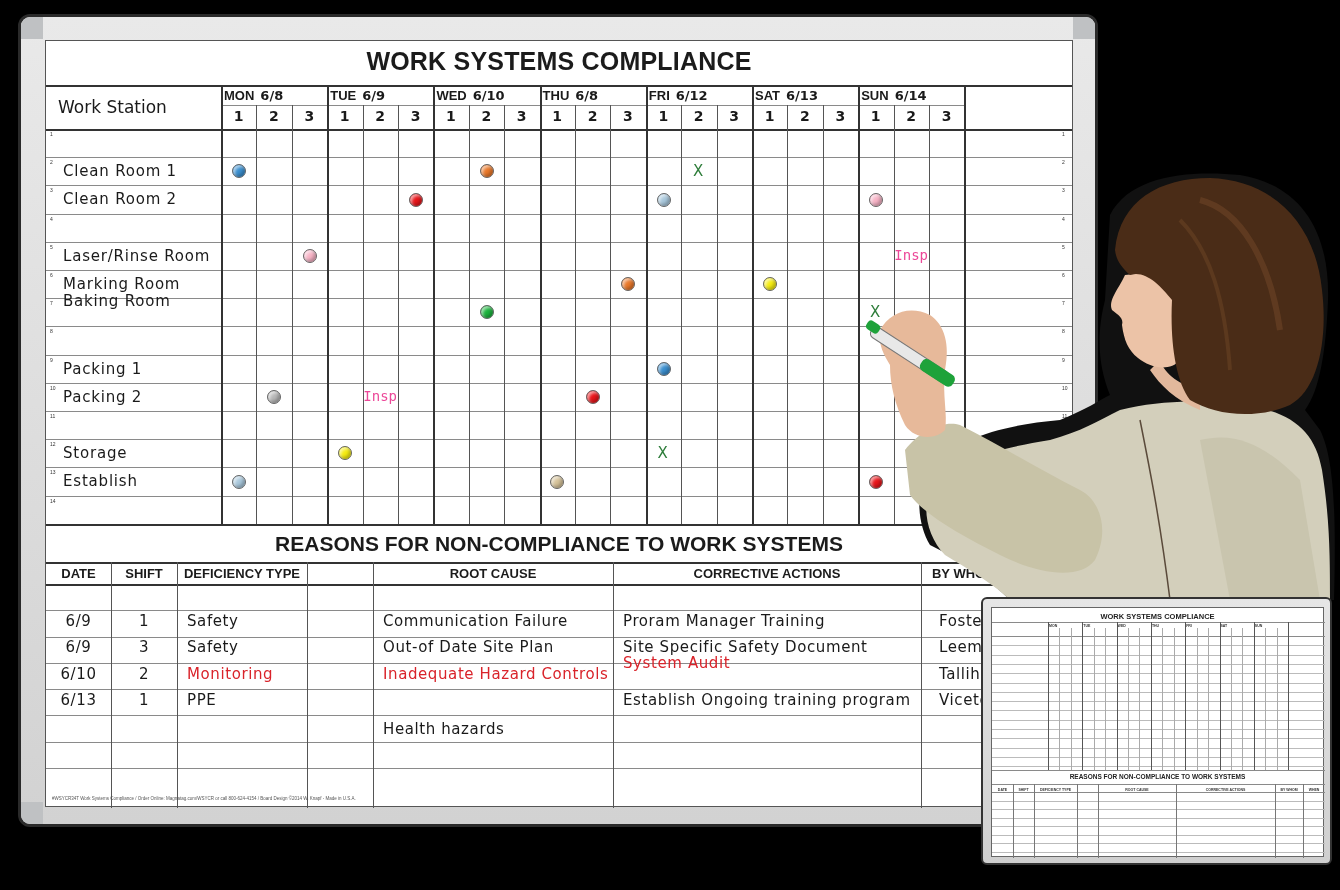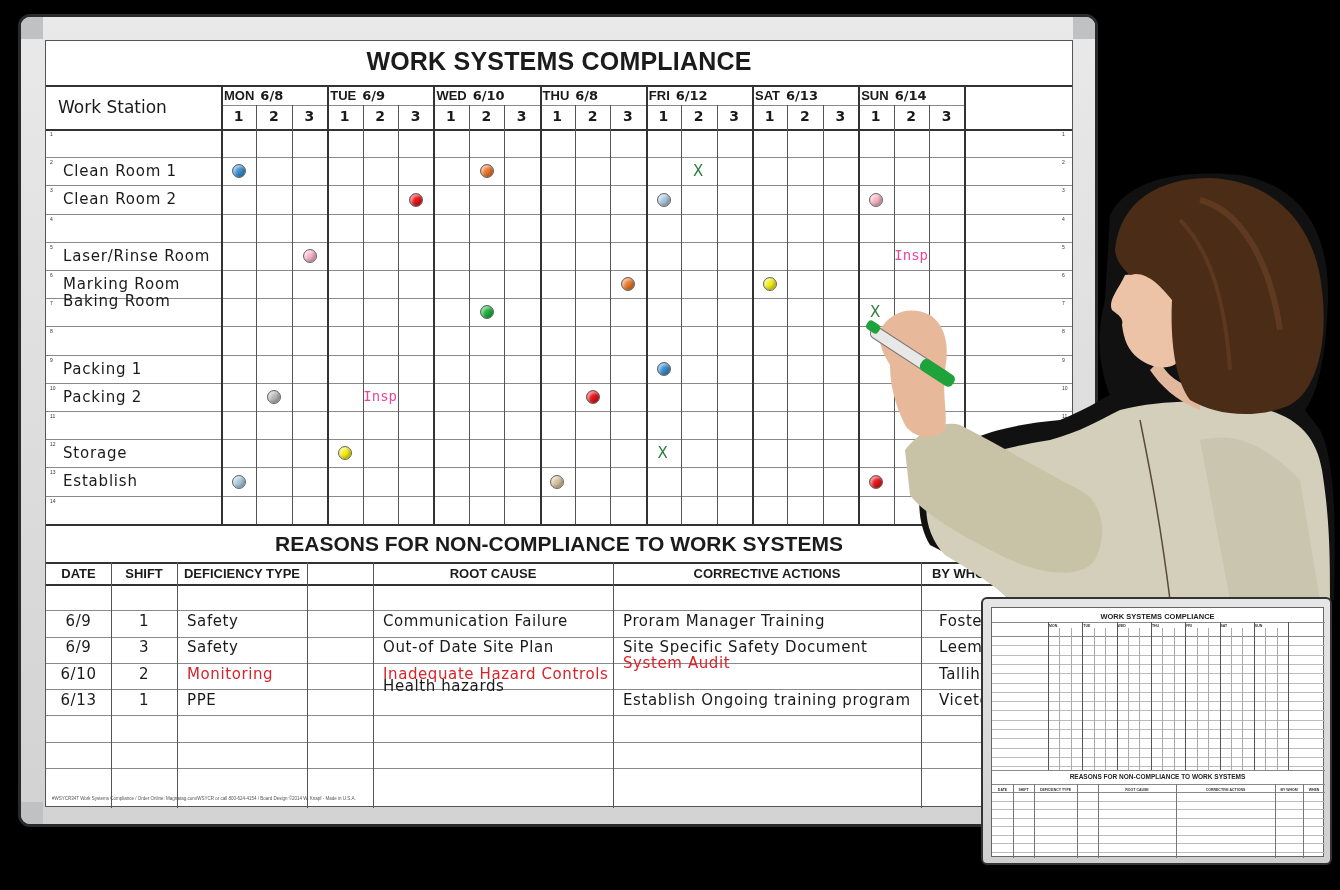--- a/index.html
+++ b/index.html
@@ -248,21 +248,21 @@
       <div class="cell hand" style="left: 893px; top: 597.3px;">Leema</div>
       <div class="cell hand center" style="left: 0px; width: 65px; top: 623.6px;">6/10</div>
       <div class="cell hand center" style="left: 65px; width: 66px; top: 623.6px;">2</div>
       <div class="cell hand red" style="left: 141px; top: 623.6px;">Monitoring</div>
       <div class="cell hand red" style="left: 337px; top: 623.6px;">Inadequate Hazard Controls</div>
       <div class="cell hand red" style="left: 577px; top: 613px;">System Audit</div>
       <div class="cell hand" style="left: 893px; top: 623.6px;">Tallihc</div>
       <div class="cell hand center" style="left: 0px; width: 65px; top: 649.9px;">6/13</div>
       <div class="cell hand center" style="left: 65px; width: 66px; top: 649.9px;">1</div>
       <div class="cell hand" style="left: 141px; top: 649.9px;">PPE</div>
-      <div class="cell hand" style="left: 337px; top: 636px;">Health hazards</div>
+      <div class="cell hand" style="left: 337px; top: 679px;">Health hazards</div>
       <div class="cell hand" style="left: 577px; top: 649.9px;">Establish Ongoing training program</div>
       <div class="cell hand" style="left: 893px; top: 649.9px;">Vicetor</div>
     </div>
   <div class="footer-note">#WSYCR34T Work Systems Compliance / Order Online: Magnatag.com/WSYCR or call 800-624-4154 / Board Design ©2014 W. Knapf - Made in U.S.A.</div>
 </div>
 
 <svg class="figure" viewBox="0 0 1340 890" xmlns="http://www.w3.org/2000/svg">
 
   <g>
     <path d="M1110 215 C1130 175 1190 170 1240 175 C1300 185 1330 230 1328 300 C1326 350 1320 390 1305 410 L1320 430 C1335 460 1336 520 1334 600 L1010 600 C990 580 960 560 930 545 C915 520 915 480 935 460 C960 440 1000 425 1060 420 C1085 410 1100 400 1110 395 C1100 370 1095 340 1105 300 Z" fill="#111"></path>

